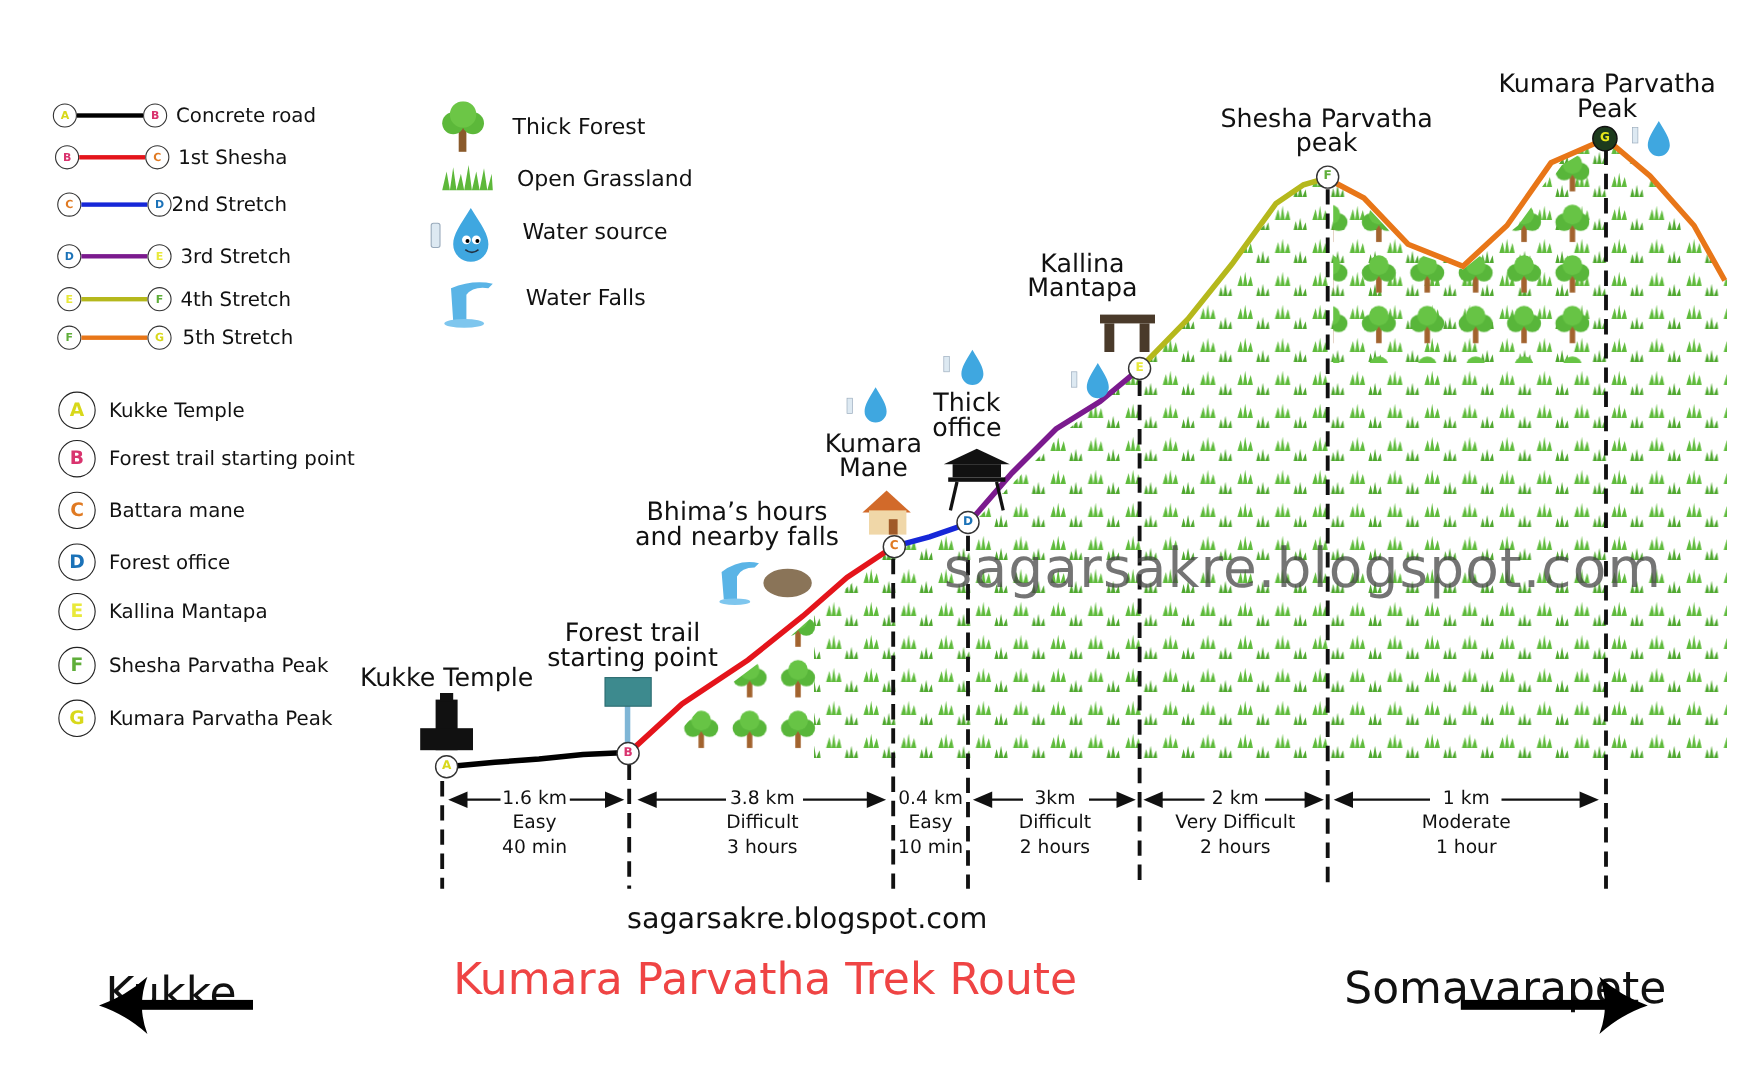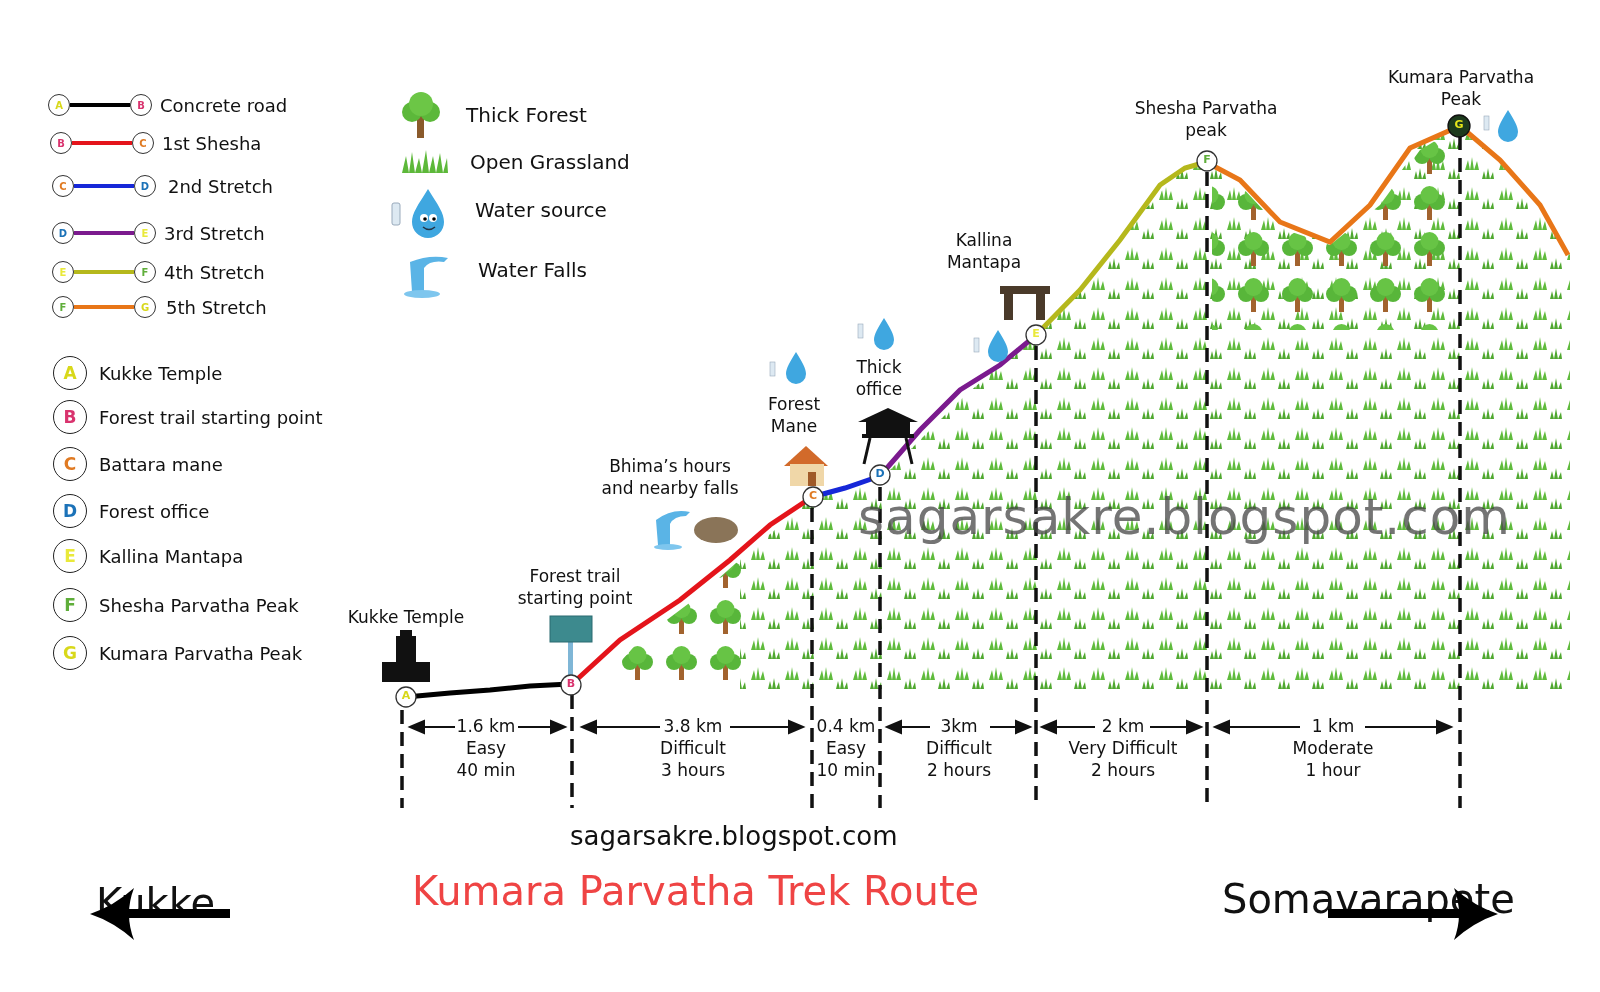--- a/index.html
+++ b/index.html
@@ -7,21 +7,21 @@
   .abs{position:absolute;}
   .lg-row{position:absolute;height:26px;display:flex;align-items:center;}
   .lg-text{font-size:18px;color:#111;white-space:nowrap;}
   .pt-row{position:absolute;display:flex;align-items:center;}
   .pt-circle{width:34px;height:34px;border:1.5px solid #222;border-radius:50%;display:flex;align-items:center;justify-content:center;font-weight:bold;font-size:17px;background:#fff;box-sizing:border-box;}
   .pt-text{font-size:18px;margin-left:12px;white-space:nowrap;}
   .small-c{width:22px;height:22px;border:1.3px solid #333;border-radius:50%;display:flex;align-items:center;justify-content:center;font-size:10px;font-weight:bold;background:#fff;box-sizing:border-box;}
   .stroke-line{height:4px;width:60px;}
   .icon-lg{position:absolute;}
   .icon-label{position:absolute;font-size:20px;white-space:nowrap;}
-  .place-label{position:absolute;font-size:17px;text-align:center;line-height:22px;white-space:nowrap;transform:translateX(-50%);}
+  .place-label{position:absolute;font-size:23px;text-align:center;line-height:22px;white-space:nowrap;transform:translateX(-50%);}
   .seg-label{position:absolute;font-size:17px;text-align:center;line-height:22px;white-space:nowrap;transform:translateX(-50%);}
   .watermark-big{position:absolute;font-size:50px;color:rgba(70,70,70,0.75);letter-spacing:1px;white-space:nowrap;}
   .footer-url{position:absolute;font-size:26px;white-space:nowrap;}
   .title{position:absolute;font-size:40px;color:#ef4444;white-space:nowrap;}
   .dir-label{position:absolute;font-size:40px;white-space:nowrap;margin-top:40px;}
 </style>
 </head>
 <body>
 
 <div>
@@ -34,21 +34,21 @@
   <div class="lg-row" style="left:50px;top:130px;">
     <div class="small-c" style="color:#d9336e">B</div>
     <div class="stroke-line" style="background:#e4141b;"></div>
     <div class="small-c" style="color:#e07a22">C</div>
     <span class="lg-text" style="margin-left:8px">1st Shesha</span>
   </div>
   <div class="lg-row" style="left:52px;top:173px;">
     <div class="small-c" style="color:#e07a22">C</div>
     <div class="stroke-line" style="background:#1627d8;"></div>
     <div class="small-c" style="color:#1b72b8">D</div>
-    <span class="lg-text" style="margin-left:12px">2nd Stretch</span>
+    <span class="lg-text" style="margin-left:0">2nd Stretch</span>
   </div>
   <div class="lg-row" style="left:52px;top:220px;">
     <div class="small-c" style="color:#1b72b8">D</div>
     <div class="stroke-line" style="background:#7b1a8e;"></div>
     <div class="small-c" style="color:#e9e93a">E</div>
     <span class="lg-text" style="margin-left:8px">3rd Stretch</span>
   </div>
   <div class="lg-row" style="left:52px;top:259px;">
     <div class="small-c" style="color:#e9e93a">E</div>
     <div class="stroke-line" style="background:#b5b81c;"></div>
@@ -261,21 +261,21 @@
 <div class="place-label" style="left:406px;top:606px"><span>Kukke Temple</span></div>
 <div class="place-label" style="left:575px;top:565px">
     <div>Forest trail</div>
     <div>starting point</div>
   </div>
 <div class="place-label" style="left:670px;top:455px">
     <div>Bhima’s hours</div>
     <div>and nearby falls</div>
   </div>
 <div class="place-label" style="left:794px;top:393px">
-    <div>Forest</div>
+    <div>Kumara</div>
     <div>Mane</div>
   </div>
 <div class="place-label" style="left:879px;top:356px">
     <div>Thick</div>
     <div>office</div>
   </div>
 <div class="place-label" style="left:984px;top:229px">
     <div>Kallina</div>
     <div>Mantapa</div>
   </div>

